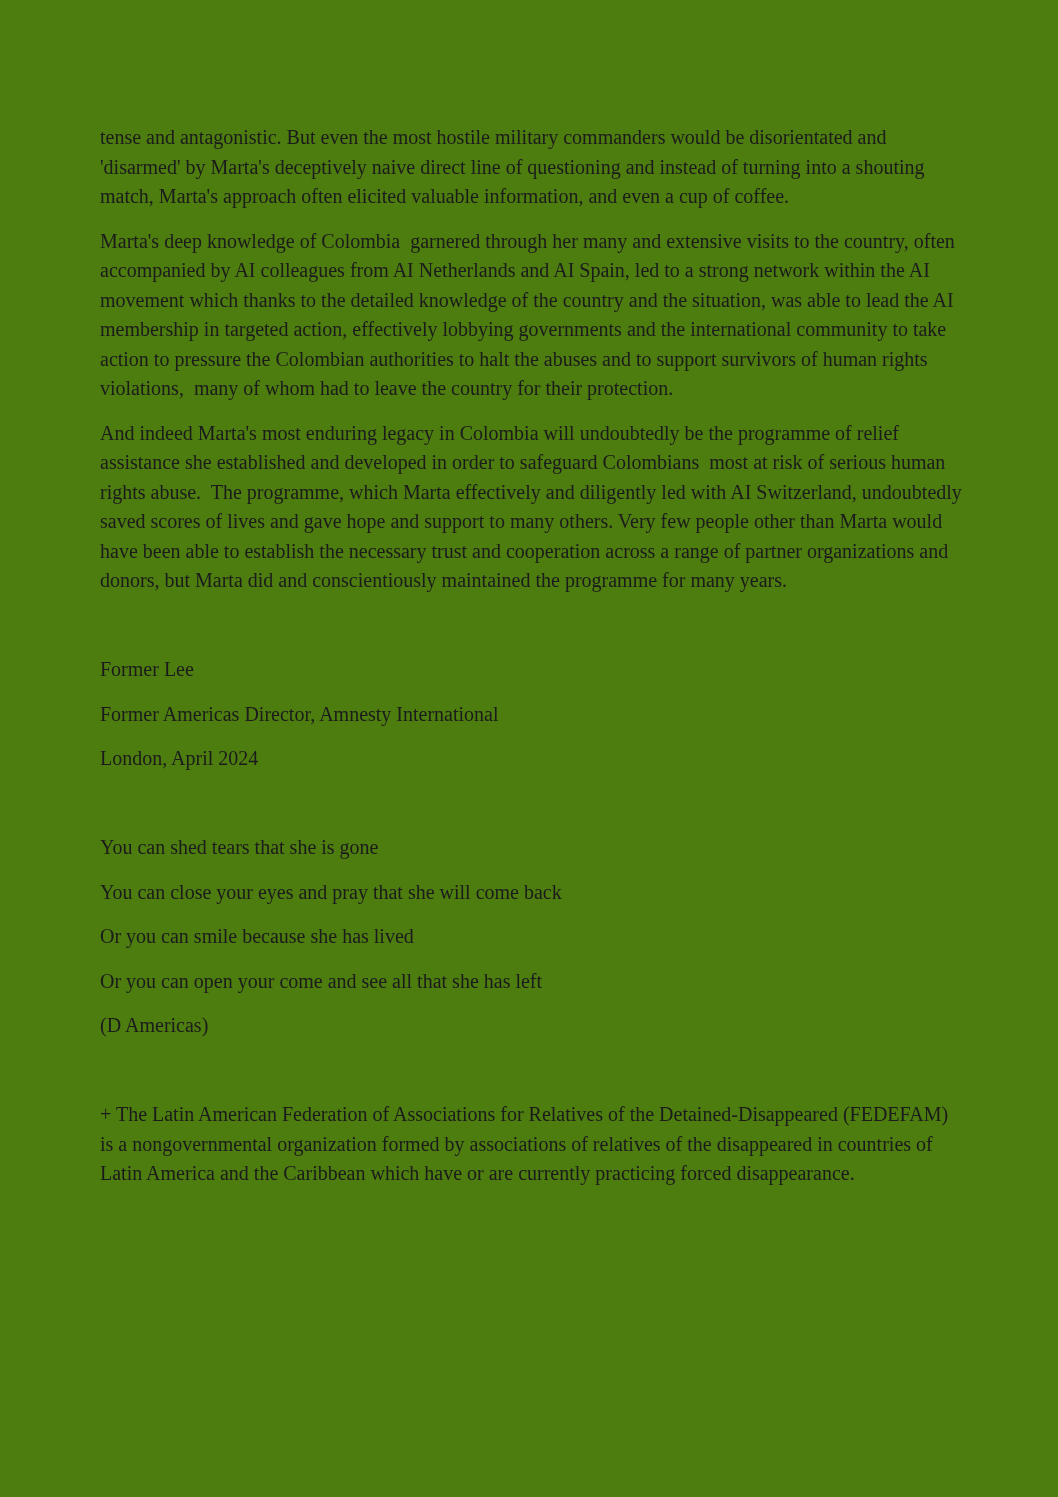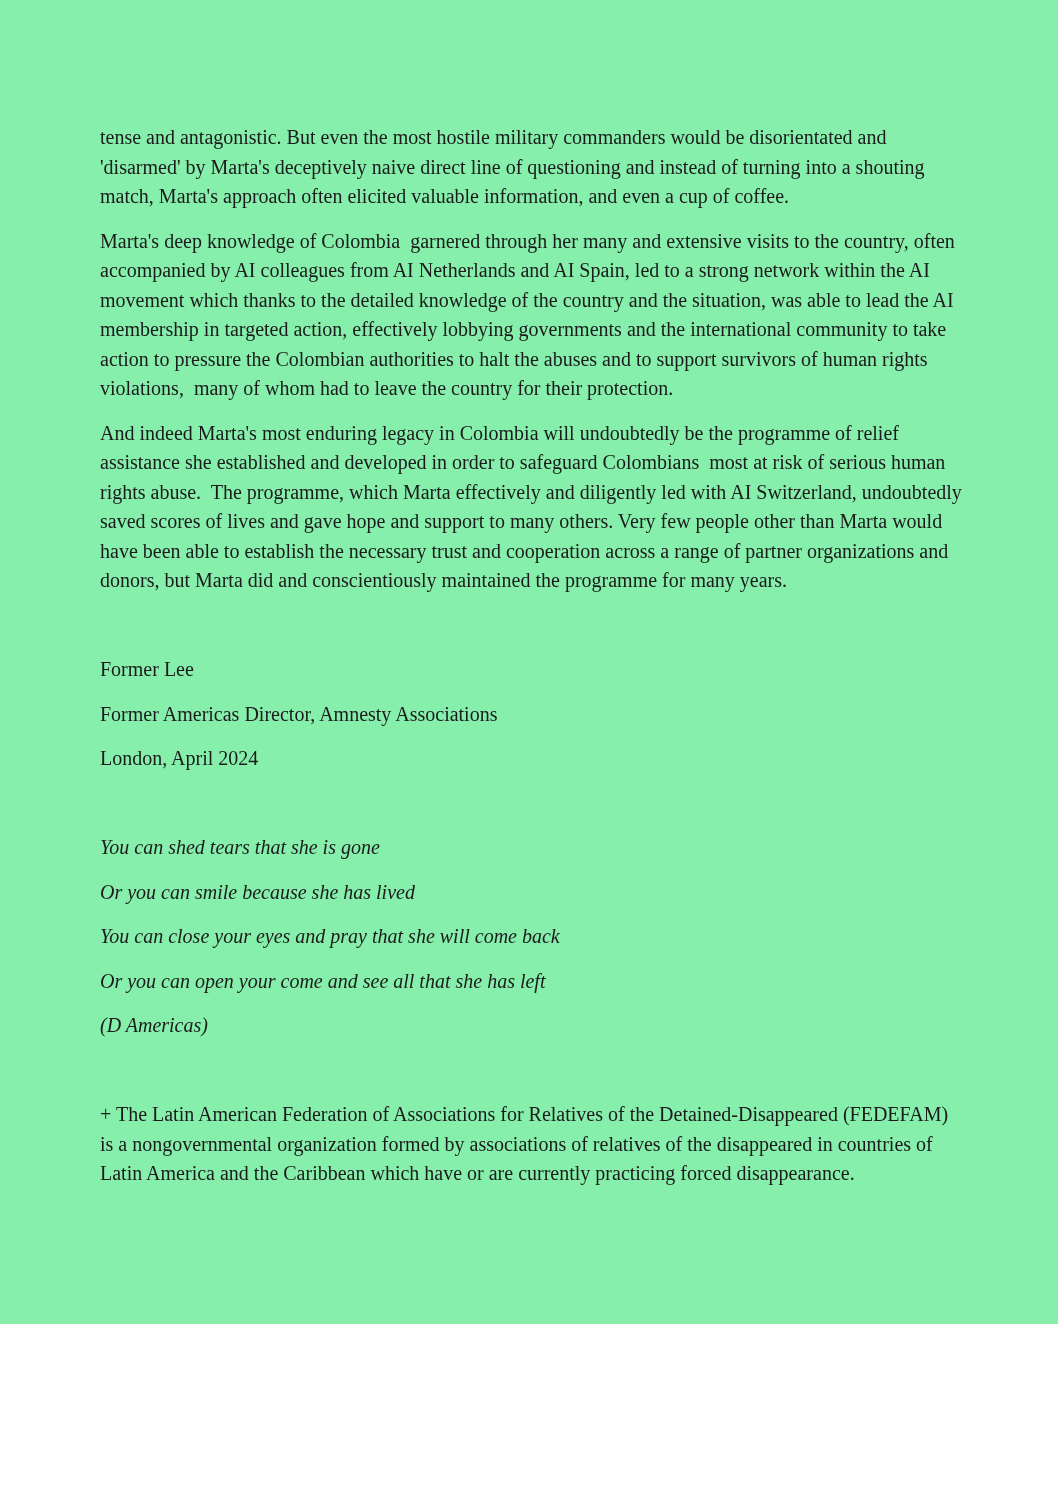--- a/index.html
+++ b/index.html
@@ -3,56 +3,55 @@
 <meta charset="utf-8">
 <style>
   html, body {
     margin: 0;
     padding: 0;
     background: #ffffff;
   }
   .doc-page {
     position: relative;
     width: 1058px;
-    height: 1324px;
+    height: 1497px;
     box-sizing: border-box;
-    background: #86efac;
+    background: #4d7c0f;
     padding: 123px 93px 0 100px;
     overflow: hidden;
     font-family: "Liberation Serif", "DejaVu Serif", serif;
     font-size: 20px;
     line-height: 29.5px;
     color: #1b1b1b;
   }
   .doc-content p {
     margin: 0 0 15px 0;
     white-space: pre-wrap;
     text-align: left;
   }
   .doc-content p.poem {
-    font-style: italic;
   }
   .doc-content p.spacer {
     min-height: 29.5px;
   }
 </style>
 </head>
 <body>
 
 <div class="doc-page">
   <div class="doc-content" id="doc-content">
       <p class="body">tense and antagonistic. But even the most hostile military commanders would be disorientated and 'disarmed' by Marta's deceptively naive direct line of questioning and instead of turning into a shouting match, Marta's approach often elicited valuable information, and even a cup of coffee.</p>
       <p class="body">Marta's deep knowledge of Colombia  garnered through her many and extensive visits to the country, often accompanied by AI colleagues from AI Netherlands and AI Spain, led to a strong network within the AI movement which thanks to the detailed knowledge of the country and the situation, was able to lead the AI membership in targeted action, effectively lobbying governments and the international community to take action to pressure the Colombian authorities to halt the abuses and to support survivors of human rights violations,  many of whom had to leave the country for their protection.</p>
       <p class="body">And indeed Marta's most enduring legacy in Colombia will undoubtedly be the programme of relief assistance she established and developed in order to safeguard Colombians  most at risk of serious human rights abuse.  The programme, which Marta effectively and diligently led with AI Switzerland, undoubtedly saved scores of lives and gave hope and support to many others. Very few people other than Marta would have been able to establish the necessary trust and cooperation across a range of partner organizations and donors, but Marta did and conscientiously maintained the programme for many years.</p>
       <p class="spacer"></p>
       <p class="signature">Former Lee</p>
-      <p class="signature">Former Americas Director, Amnesty Associations</p>
+      <p class="signature">Former Americas Director, Amnesty International</p>
       <p class="signature">London, April 2024</p>
       <p class="spacer"></p>
       <p class="poem">You can shed tears that she is gone</p>
+      <p class="poem">You can close your eyes and pray that she will come back</p>
       <p class="poem">Or you can smile because she has lived</p>
-      <p class="poem">You can close your eyes and pray that she will come back</p>
       <p class="poem">Or you can open your come and see all that she has left</p>
       <p class="poem">(D Americas)</p>
       <p class="spacer"></p>
       <p class="footnote">+ The Latin American Federation of Associations for Relatives of the Detained-Disappeared (FEDEFAM) is a nongovernmental organization formed by associations of relatives of the disappeared in countries of Latin America and the Caribbean which have or are currently practicing forced disappearance.</p>
     </div>
 </div>
 
 </body></html>

